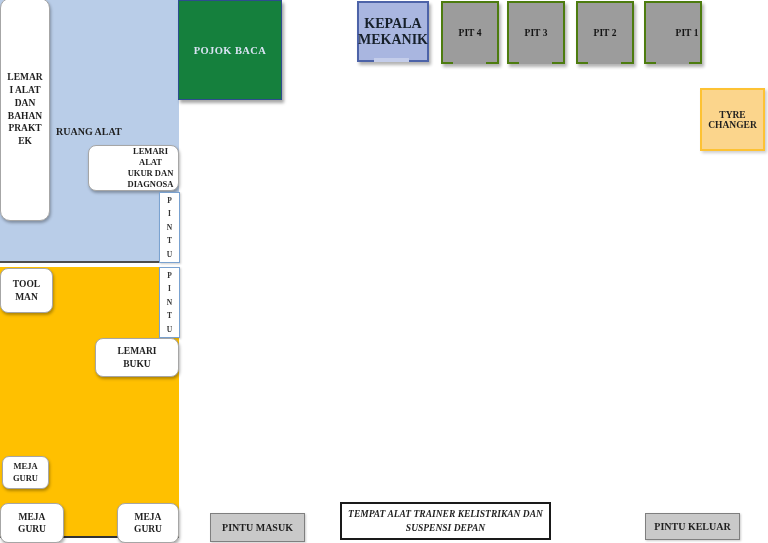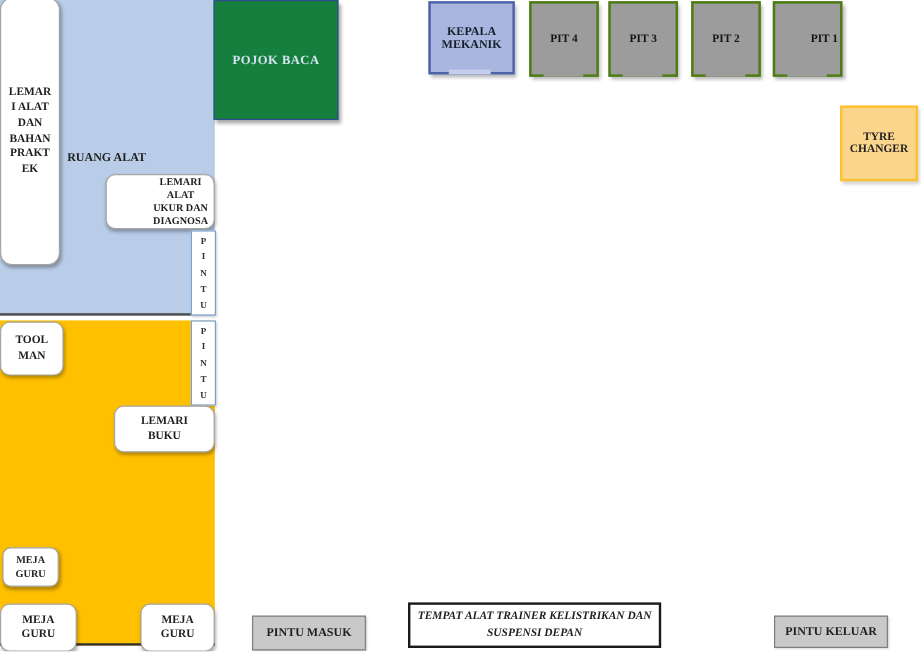--- a/index.html
+++ b/index.html
@@ -35,21 +35,21 @@
   .pintu-1{left:159px;top:192px;height:71px;}
   .pintu-2{left:159px;top:267px;height:71px;}
 
   
   .pojok{left:178px;top:0;width:104px;height:100px;background:#15803d;
          border:1px solid #2c4d8e;color:#d9e2f3;font-size:10.5px;letter-spacing:.4px;
          box-shadow:2px 3px 3px rgba(0,0,0,0.35);}
 
   
   .kepala{left:357px;top:1px;width:72px;height:61px;background:#a9b6e0;
-          border:2px solid #4d63a8;font-size:10px;color:#17202a;
+          border:2px solid #4d63a8;font-size:14px;color:#17202a;
           box-shadow:2px 3px 3px rgba(0,0,0,0.30);}
   .kepala .door{position:absolute;left:22%;bottom:-2px;width:52%;height:4px;background:#c4cdea;}
 
   
   .pit{top:1px;width:58px;height:63px;background:#9c9c9c;border:2px solid #4d7c0f;
        font-size:9.5px;color:#141414;box-shadow:2px 3px 3px rgba(0,0,0,0.30);}
   .pit .door{position:absolute;left:18%;bottom:-2px;width:62%;height:4px;background:#9c9c9c;}
   .pit-4{left:441px;} .pit-3{left:507px;} .pit-2{left:576px;} .pit-1{left:644px;padding-left:28px;}
 
   .tyre{left:700px;top:88px;width:65px;height:63px;background:#fbd58c;

